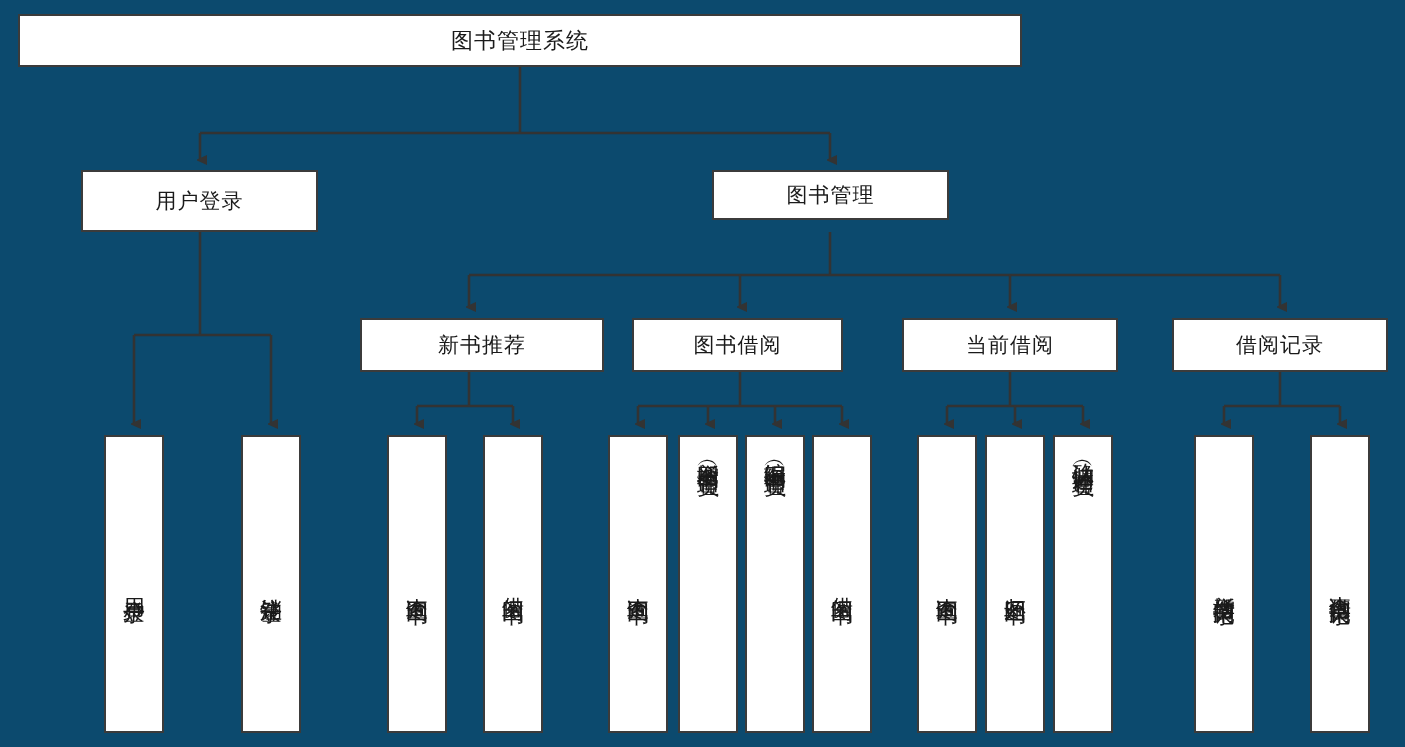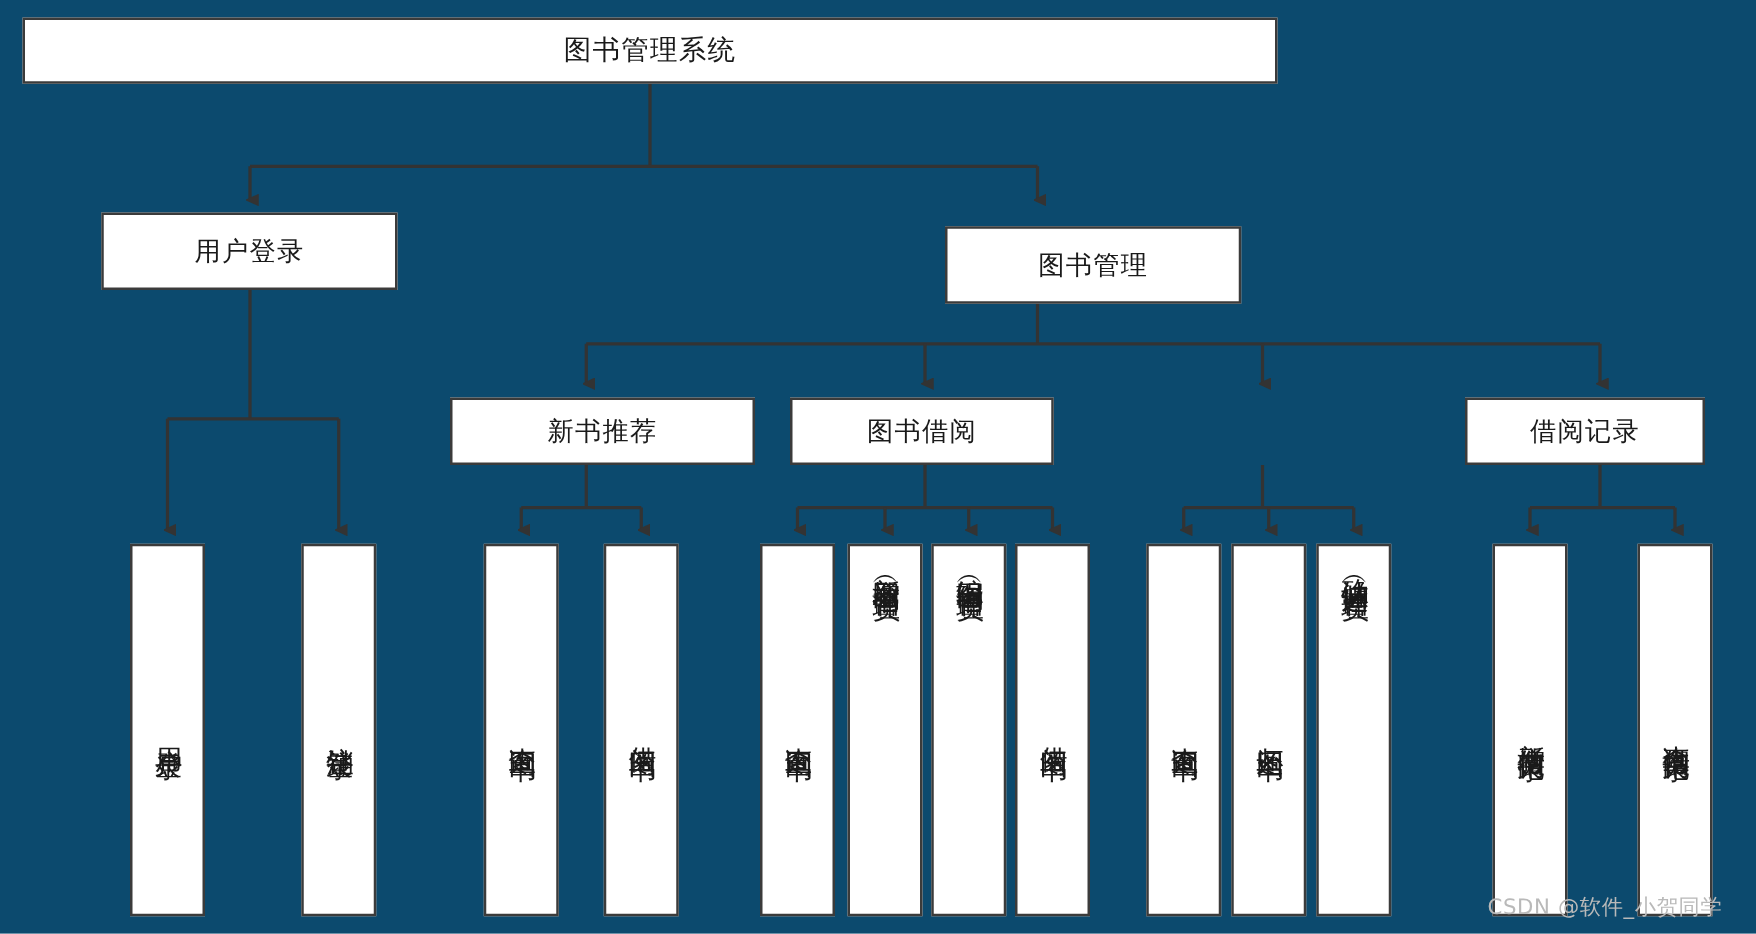--- a/index.html
+++ b/index.html
@@ -128,31 +128,34 @@
     </g>
   </svg>
 
   <div class="node root horiz" style="left:18px; top:14px; width:1004px; height:53px;">
     <span class="label">图书管理系统</span>
   </div>
 
   <div class="node horiz" style="left:81px; top:170px; width:237px; height:62px;">
     <span class="label">用户登录</span>
   </div>
-  <div class="node horiz" style="left:712px; top:181px; width:237px; height:62px;margin-left:44px;">
+  <div class="node horiz" style="left:712px; top:170px; width:237px; height:50px;">
     <span class="label">图书管理</span>
   </div>
 
   <div class="node horiz" style="left:360px; top:318px; width:244px; height:54px;">
     <span class="label">新书推荐</span>
   </div>
   <div class="node horiz" style="left:632px; top:318px; width:211px; height:54px;">
     <span class="label">图书借阅</span>
   </div>
-  <div class="node horiz" style="left:1172px; top:318px; width:192px; height:54px;">
+  <div class="node horiz" style="left:902px; top:318px; width:216px; height:54px;">
+    <span class="label">当前借阅</span>
+  </div>
+  <div class="node horiz" style="left:1172px; top:318px; width:216px; height:54px;">
     <span class="label">借阅记录</span>
   </div>
 
   <div class="node vert mid" style="left:104px; top:435px; width:60px; height:298px;">
     <span class="label">用户登录</span>
   </div>
   <div class="node vert mid" style="left:241px; top:435px; width:60px; height:298px;">
     <span class="label">注销登录</span>
   </div>
 
@@ -186,15 +189,14 @@
     <span class="label">确认归还（管理员）</span>
   </div>
 
   <div class="node vert mid" style="left:1194px; top:435px; width:60px; height:298px;">
     <span class="label">新增借阅记录</span>
   </div>
   <div class="node vert mid" style="left:1310px; top:435px; width:60px; height:298px;">
     <span class="label">查询借阅记录</span>
   </div>
 
-  <div class="watermark" style="left:1190px; top:714px;">CSDN @软件_小贺同学</div>
 
 </div>
 
 </body></html>

